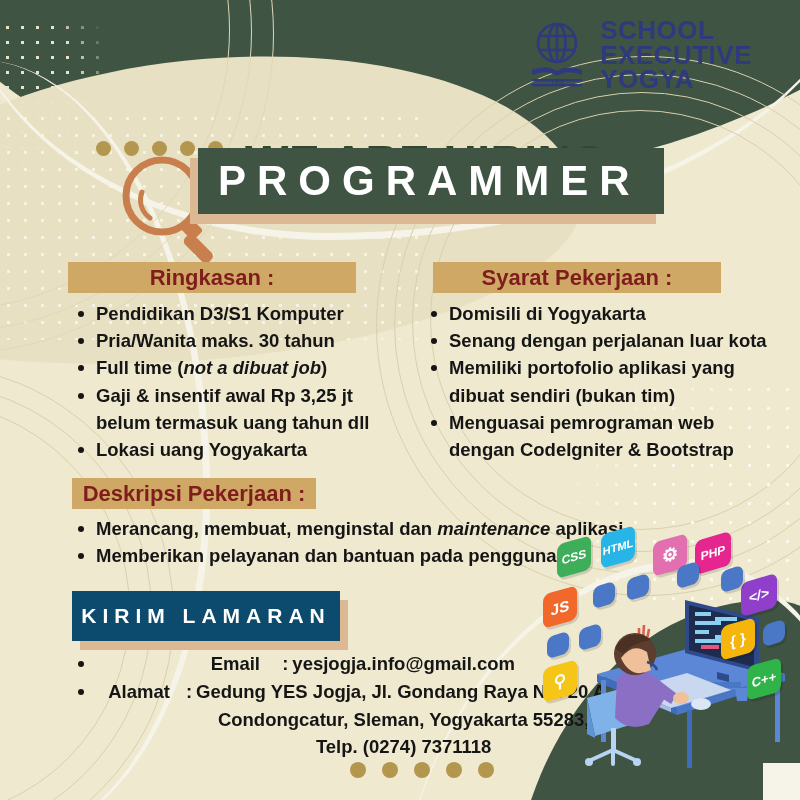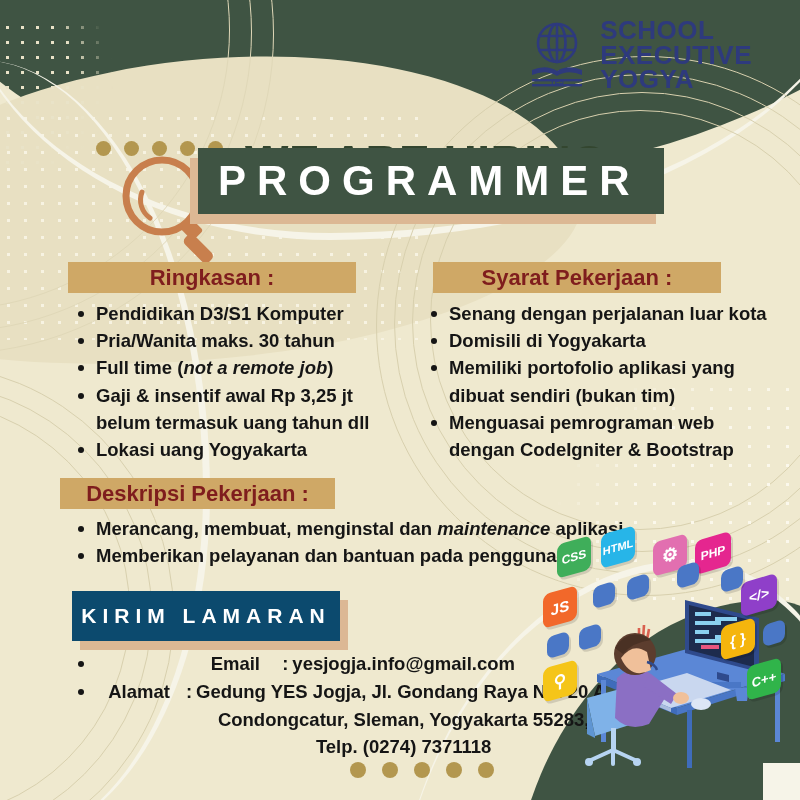--- a/index.html
+++ b/index.html
@@ -156,21 +156,21 @@
     width: 6px; height: 6px; border-radius: 50%; background: #151515;
   }
   .bullets em { font-style: italic; }
 
   #sec-ringkasan-head { top: 262px; left: 68px; width: 288px; }
   #list-ringkasan    { top: 300px; left: 75px; }
 
   #sec-syarat-head { top: 262px; left: 425px; width: 288px; margin-left: 8px; }
   #list-syarat     { top: 300px; left: 428px; }
 
-  #sec-deskripsi-head { top: 478px; left: 60px; width: 275px; }
+  #sec-deskripsi-head { top: 478px; left: 72px; width: 244px; }
   #list-deskripsi     { top: 515px; left: 75px; }
 
   
   #kirim-shadow {
     position: absolute; top: 600px; left: 80px;
     width: 268px; height: 50px; background: #dcb894;
   }
   #kirim-banner {
     position: absolute; top: 591px; left: 72px;
     width: 268px; height: 50px; background: #0c4a6e;
@@ -291,32 +291,32 @@
   <div id="role-banner">
     <div id="role-title">PROGRAMMER</div>
   </div>
 
   <div class="section-head" id="sec-ringkasan-head">
     <span>Ringkasan :</span>
   </div>
   <ul class="bullets" id="list-ringkasan">
     <li>Pendidikan D3/S1 Komputer</li>
     <li>Pria/Wanita maks. 30 tahun</li>
-    <li>Full time (<em>not a remote job</em>)</li>
+    <li>Full time (<em>not a dibuat job</em>)</li>
     <li>Gaji &amp; insentif awal Rp 3,25 jt</li>
     <li class="no-dot">belum termasuk uang tahun dll</li>
     <li>Lokasi uang Yogyakarta</li>
   </ul>
 
   <div class="section-head" id="sec-syarat-head">
     <span>Syarat Pekerjaan :</span>
   </div>
   <ul class="bullets" id="list-syarat">
+    <li>Domisili di Yogyakarta</li>
     <li>Senang dengan perjalanan luar kota</li>
-    <li>Domisili di Yogyakarta</li>
     <li>Memiliki portofolio aplikasi yang</li>
     <li class="no-dot">dibuat sendiri (bukan tim)</li>
     <li>Menguasai pemrograman web</li>
     <li class="no-dot">dengan CodeIgniter &amp; Bootstrap</li>
   </ul>
 
   <div class="section-head" id="sec-deskripsi-head">
     <span>Deskripsi Pekerjaan :</span>
   </div>
   <ul class="bullets" id="list-deskripsi">

